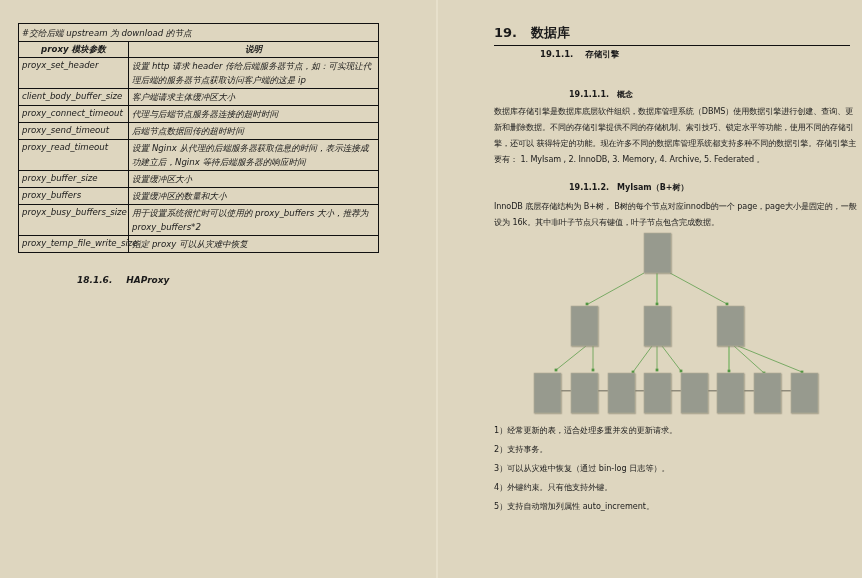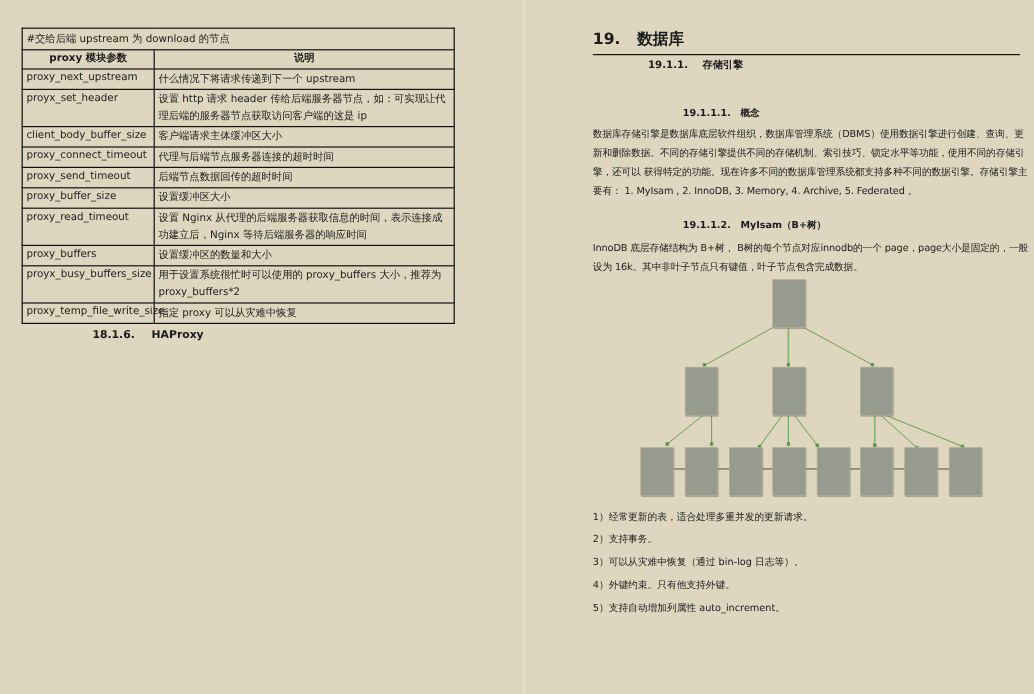--- a/index.html
+++ b/index.html
@@ -3,21 +3,21 @@
 <meta charset="utf-8">
 <style>
   html, body { margin: 0; padding: 0; }
   body {
     width: 862px; height: 578px; overflow: hidden;
     background: #ded6bf;
     font-family: "DejaVu Sans", "Liberation Sans", sans-serif;
     color: #1a1a1a;
     position: relative;
   }
-  .page { position: absolute; top: 0; height: 578px; background: #ded6bf; }
+  .page { position: absolute; top: 0; height: 578px; background: #ded6bf; font-style: italic; }
   .page-left { left: 0; width: 436px; }
   .page-right { left: 438px; width: 424px; }
   .page-divider { position: absolute; left: 436px; top: 0; width: 2px; height: 578px; background: #e7e0cb; }
 
   
   .proxy-table {
     position: absolute; left: 18px; top: 23px; width: 361px;
     border-collapse: collapse; font-size: 8.6px; line-height: 13px;
     table-layout: fixed;
   }
@@ -67,46 +67,42 @@
       </colgroup>
     <tbody>
         <tr>
       <td colspan="2" class="caption-cell">#交给后端 upstream 为 download 的节点</td>
     </tr>
     <tr>
       <th>proxy 模块参数</th>
       <th>说明</th>
     </tr>
     <tr>
-          <td>proxy_next_upstream</td>
-          <td class="cell-desc">什么情况下将请求传递到下一个 upstream</td>
-        </tr>
-    <tr>
           <td>proyx_set_header</td>
           <td class="cell-desc">设置 http 请求 header 传给后端服务器节点，如：可实现让代理后端的服务器节点获取访问客户端的这是 ip</td>
         </tr>
     <tr>
           <td>client_body_buffer_size</td>
           <td class="cell-desc">客户端请求主体缓冲区大小</td>
         </tr>
     <tr>
           <td>proxy_connect_timeout</td>
           <td class="cell-desc">代理与后端节点服务器连接的超时时间</td>
         </tr>
     <tr>
           <td>proxy_send_timeout</td>
           <td class="cell-desc">后端节点数据回传的超时时间</td>
         </tr>
     <tr>
+          <td>proxy_read_timeout</td>
+          <td class="cell-desc">设置 Nginx 从代理的后端服务器获取信息的时间，表示连接成功建立后，Nginx 等待后端服务器的响应时间</td>
+        </tr>
+    <tr>
           <td>proxy_buffer_size</td>
           <td class="cell-desc">设置缓冲区大小</td>
-        </tr>
-    <tr>
-          <td>proxy_read_timeout</td>
-          <td class="cell-desc">设置 Nginx 从代理的后端服务器获取信息的时间，表示连接成功建立后，Nginx 等待后端服务器的响应时间</td>
         </tr>
     <tr>
           <td>proxy_buffers</td>
           <td class="cell-desc">设置缓冲区的数量和大小</td>
         </tr>
     <tr>
           <td>proyx_busy_buffers_size</td>
           <td class="cell-desc">用于设置系统很忙时可以使用的 proxy_buffers 大小，推荐为 proxy_buffers*2</td>
         </tr>
     <tr>

